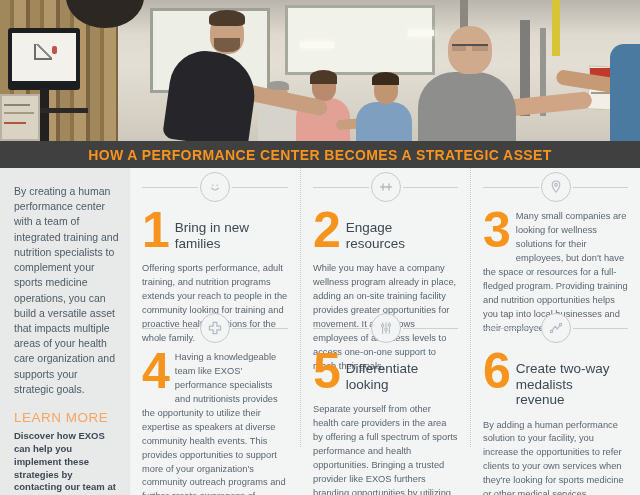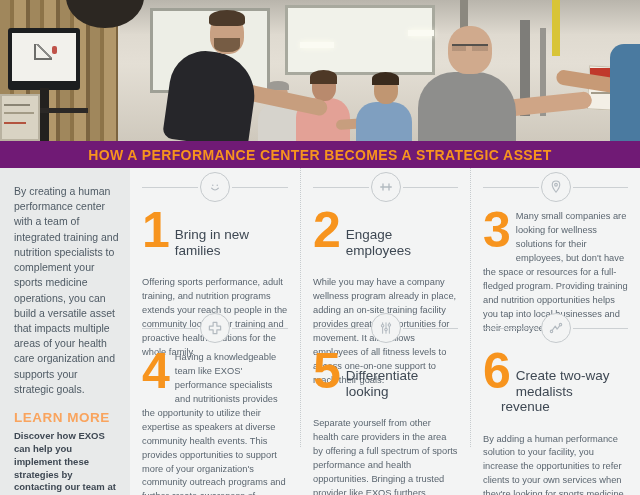--- a/index.html
+++ b/index.html
@@ -56,45 +56,45 @@
   .right-person{left:610px;top:44px;width:30px;height:97px;background:#4a7aa0;border-radius:14px 0 0 0;}
   .equip1{left:520px;top:20px;width:10px;height:96px;background:#7e7d79;}
   .equip2{left:540px;top:28px;width:6px;height:88px;background:#97958f;}
   .strap{left:552px;top:0;width:8px;height:56px;background:#d8c437;}
   .sign{left:588px;top:66px;width:26px;height:44px;background:#f3efe6;border:1px solid #c9c2b2;transform:rotate(3deg);}
   .sign-top{left:590px;top:68px;width:22px;height:10px;background:#c0392b;}
   .sign-line{left:591px;top:82px;width:19px;height:2px;background:#a39b8a;box-shadow:0 5px 0 #a39b8a,0 10px 0 #a39b8a;}
   .doorframe{left:460px;top:0;width:8px;height:80px;background:#8b887f;}
 
   
-  .banner{width:640px;height:27px;background:#701a75;display:flex;align-items:center;justify-content:center;}
+  .banner{width:640px;height:27px;background:#404040;display:flex;align-items:center;justify-content:center;}
   .banner h1{margin:0;font-size:14px;font-weight:bold;letter-spacing:.4px;color:#F7941E;}
 
   
   .lower{display:flex;width:640px;height:279px;}
   .sidebar{width:130px;height:327px;background:#E8EAEA;padding:16px 10px 0 14px;flex:none;}
   .sidebar-intro{margin:0;font-size:10.5px;line-height:1.45;color:#4E5A64;}
-  .learn-more{margin:13px 0 5px 0;font-size:13.5px;letter-spacing:.5px;color:#F9A45E;font-weight:bold;}
+  .learn-more{margin:13px 0 5px 0;font-size:13.5px;letter-spacing:.5px;color:#F9A45E;font-weight:normal;}
   .contact{margin:0;font-size:9.5px;line-height:1.35;font-weight:bold;color:#3E4853;}
   .contact .email{color:#F9A45E;}
 
   .content{flex:1;display:flex;background:#F3F4F4;}
   .col{width:170px;display:flex;flex-direction:column;padding:0 12px;}
   .col + .col{border-left:1px dotted #c6cbce;}
   .item{display:flex;flex-direction:column;}
   .item.row1{height:141px;}
   .item.row2{flex:1;}
   .icon-divider{display:flex;align-items:center;margin:4px 0 6px 0;flex:none;}
   .icon-divider .line{flex:1;height:1px;background:#ccd0d3;}
   .icon-circle{width:30px;height:30px;border:1px solid #c5cacd;border-radius:50%;background:#F3F4F4;
                display:flex;align-items:center;justify-content:center;flex:none;margin:0 2px;}
   .icon-circle svg{display:block;}
   .big-num{float:left;font-size:50px;line-height:40px;font-weight:bold;color:#F7941E;
            letter-spacing:-2px;margin:2px 7px 2px 0;}
-  .item-title{margin:18px;font-size:13.5px;font-weight:normal;line-height:1.15;color:#3E4853;padding-top:1px;}
+  .item-title{margin:11px;font-size:13.5px;font-weight:normal;line-height:1.15;color:#3E4853;padding-top:1px;}
   .item-text{margin:2px 0 0 0;font-size:9.3px;line-height:1.5;color:#5B6670;}
 </style>
 </head>
 <body>
 
 <div class="page">
 
   <div class="photo">
     <div class="ceiling"></div>
     <div class="window1"></div>
@@ -203,21 +203,21 @@
               <svg width="18" height="18" viewBox="0 0 24 24" fill="none" stroke="#b3bac0" stroke-width="1.8" stroke-linecap="round">
                 <line x1="8" y1="8" x2="8" y2="16"></line>
                 <line x1="16" y1="8" x2="16" y2="16"></line>
                 <line x1="5" y1="12" x2="19" y2="12"></line>
               </svg>
             </span>
             <span class="line"></span>
           </div>
           <div class="item-body">
             <span class="big-num">2</span>
-            <h3 class="item-title">Engage employees</h3>
+            <h3 class="item-title">Engage resources</h3>
             <p class="item-text">While you may have a company wellness program already in place, adding an on-site training facility provides greater opportunities for movement. It also allows employees of all fitness levels to access one-on-one support to reach their goals.</p>
           </div>
         </div>
         <div class="item row2">
           <div class="icon-divider">
             <span class="line"></span>
             <span class="icon-circle">
               <svg width="18" height="18" viewBox="0 0 24 24" fill="none" stroke="#b3bac0" stroke-width="1.4" stroke-linecap="round">
                 <line x1="7.5" y1="5" x2="7.5" y2="19"></line>
                 <line x1="12" y1="5" x2="12" y2="19"></line>

